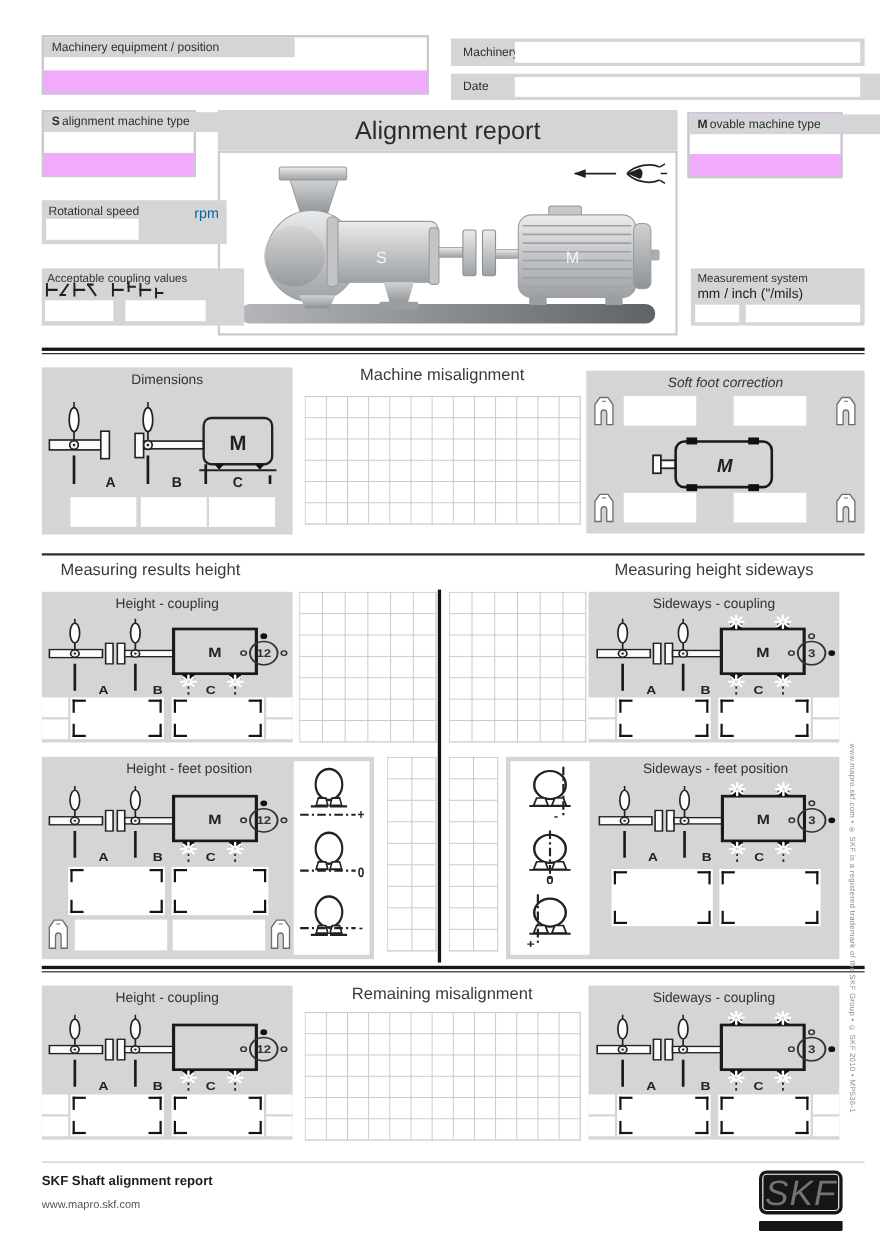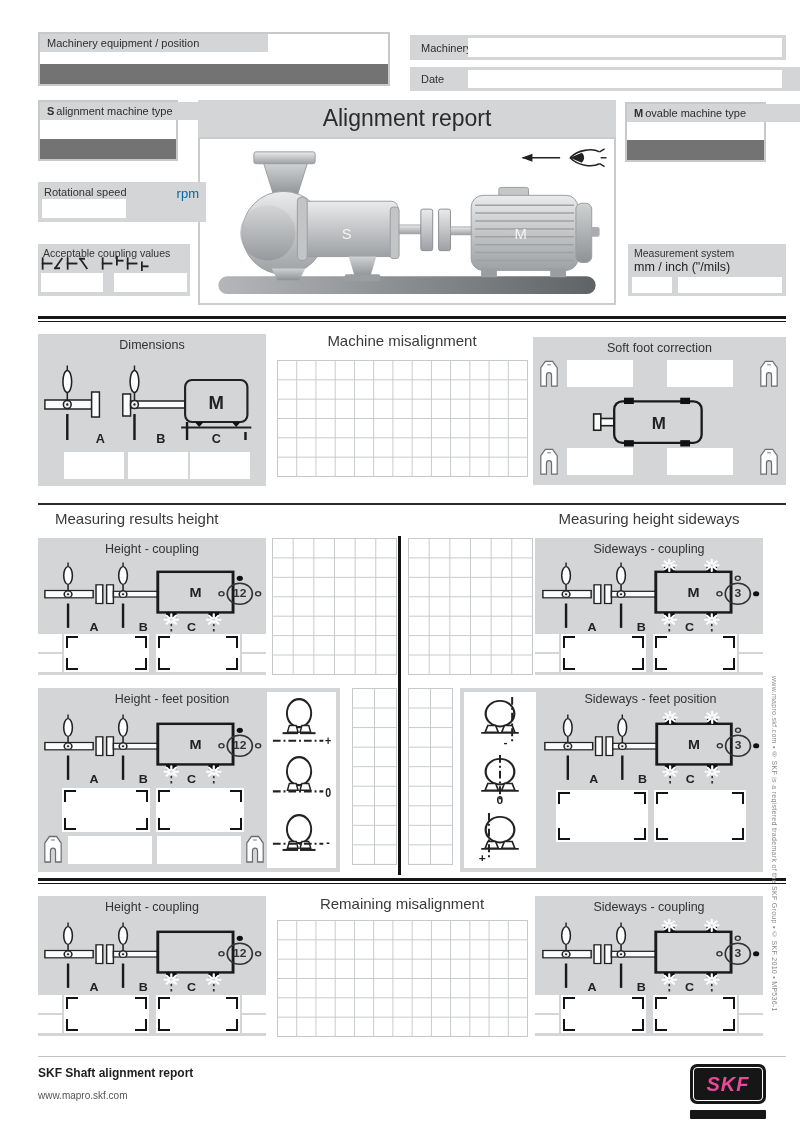--- a/index.html
+++ b/index.html
@@ -1,20 +1,20 @@
 <!DOCTYPE html>
 <html><head>
 <meta charset="utf-8">
 <style>
   html,body{margin:0;padding:0;background:#fff;}
   .page{position:relative;width:800px;height:1132px;background:#fff;overflow:hidden;
         font-family:"Liberation Sans","DejaVu Sans",sans-serif;color:#333;}
   .abs{position:absolute;}
   .panel{position:absolute;background:#d3d5d6;}
-  .lblbox{position:absolute;border:2px solid #c7c9cb;background:#737373;box-sizing:border-box;}
+  .lblbox{position:absolute;border:2px solid #c7c9cb;background:#f0abfc;box-sizing:border-box;}
   .lblbox .strip{background:#d3d5d6;height:18px;font-size:11px;color:#2e2e2e;padding:3px 0 0 7px;box-sizing:border-box;}
   .fieldrow{position:absolute;background:#d3d5d6;}
   .fieldrow .flabel{position:absolute;left:11px;top:0;bottom:0;display:flex;align-items:center;font-size:11px;color:#2e2e2e;}
   .wcell{position:absolute;background:#fff;}
   .bxtitle{position:absolute;top:4px;left:0;width:100%;text-align:center;font-size:12.5px;color:#333;}
   .sechead{position:absolute;font-size:15px;color:#3a3a3a;}
   .grid{position:absolute;background-color:#fff;--gl:#c6c9cb;border-right:1px solid var(--gl);border-bottom:1px solid var(--gl);
         background-image:linear-gradient(to right,var(--gl) 1px,transparent 1px),linear-gradient(to bottom,var(--gl) 1px,transparent 1px);}
   .dbl{position:absolute;left:38px;width:748px;height:2px;border-top:3.5px solid #161616;border-bottom:1.5px solid #161616;}
   .sgl{position:absolute;left:38px;width:748px;height:0;border-top:2.5px solid #2a2a2a;}
@@ -31,21 +31,21 @@
   .ck.bl{left:2px;bottom:2px;border-left-width:2.5px;border-bottom-width:2.5px;}
   .ck.br{right:2px;bottom:2px;border-right-width:2.5px;border-bottom-width:2.5px;}
   .schem,.diag,.shim,.cg{position:absolute;}
   .schem svg,.diag svg,.shim svg,.cg svg{display:block;}
   .diagpanel{position:absolute;background:#fff;}
   .sidenote{position:absolute;left:771px;top:676px;height:396px;writing-mode:vertical-rl;
             font-size:7px;color:#8a8a8a;letter-spacing:.3px;overflow:hidden;white-space:nowrap;}
   .logo{position:absolute;background:#161616;border-radius:7px;}
   .logo .keyline{position:absolute;inset:3px;border:1.5px solid #fff;border-radius:4px;}
   .logo .ltxt{position:absolute;inset:0;display:flex;align-items:center;justify-content:center;
-              color:#ec4899;font-weight:bold;font-style:italic;font-size:20px;letter-spacing:1px;}
+              color:#737373;font-weight:normal;font-style:italic;font-size:32px;letter-spacing:1px;}
   .logobar{position:absolute;background:#161616;border-radius:1px;}
 </style>
 </head>
 <body>
 
 <div class="page">
 
   <div class="lblbox" style="left:38px;top:32px;width:352px;height:54px;">
     <div class="strip">Machinery equipment / position</div>
     <div style="height:30px;background:#fff;"></div>
@@ -140,21 +140,21 @@
 </svg></div>
     </div>
   </div>
 
   <div class="panel" style="left:38px;top:182px;width:168px;height:40px;">
     <div class="abs" style="left:6px;top:4px;font-size:11px;">Rotational speed</div>
     <div class="wcell" style="left:4px;top:17px;width:84px;height:19px;"></div>
     <div class="abs" style="right:7px;top:4px;font-size:13px;color:#0369a1;">rpm</div>
   </div>
 
-  <div class="panel" style="left:38px;top:244px;width:152px;height:52px;">
+  <div class="panel" style="left:38px;top:244px;width:184px;height:52px;">
     <div class="abs" style="left:5px;top:3px;font-size:10.5px;">Acceptable coupling values</div>
     <span class="cg" style="left:2px;top:11px;width:24px;height:17px;">
         <svg viewBox="0 0 27 18" width="100%" height="100%" preserveAspectRatio="none">
           <line x1="3" y1="3.5" x2="3" y2="14.5" stroke="#222" stroke-width="2" stroke-linecap="square"></line>
           <line x1="3" y1="9" x2="13" y2="9" stroke="#222" stroke-width="2" stroke-linecap="square"></line>
           <line x1="17" y1="14" x2="24.5" y2="4" stroke="#222" stroke-width="2" stroke-linecap="square"></line>
           <line x1="17" y1="14" x2="21.5" y2="14" stroke="#222" stroke-width="2" stroke-linecap="square"></line>
         </svg>
       </span>
     <span class="cg" style="left:27px;top:11px;width:24px;height:17px;">
@@ -225,21 +225,21 @@
           <text x="180" y="87" text-anchor="middle" font-size="13" font-weight="bold" fill="#222">C</text>
         </svg></div>
     <div class="wcell" style="left:26px;top:118px;width:60px;height:27px;"></div>
     <div class="wcell" style="left:90px;top:118px;width:60px;height:27px;"></div>
     <div class="wcell" style="left:152px;top:118px;width:60px;height:27px;"></div>
   </div>
 
   <div class="sechead" style="left:277px;top:332px;width:250px;text-align:center;">Machine misalignment</div>
   <div class="grid" style="left:277px;top:360px;width:250px;height:116px;background-size:19.24px 19.34px;"></div>
 
-  <div class="panel" style="left:533px;top:337px;width:253px;height:148px;">
+  <div class="panel" style="left:533px;top:337px;width:253px;height:148px;font-style:italic;">
     <div class="bxtitle">Soft foot correction</div>
     <span class="shim" style="left:6px;top:22px;width:20px;height:29px;">
         <svg viewBox="0 0 22 30" width="100%" height="100%" preserveAspectRatio="none">
   <path d="M2,9 L7,2.5 H15 L20,9 V28 H13.8 V17 a2.8,2.8 0 0 0 -5.6,0 V28 H2 Z" fill="#fff" stroke="#6a6d70" stroke-width="1.3"></path>
   <line x1="9" y1="6" x2="13" y2="6" stroke="#6a6d70" stroke-width="1"></line>
         </svg>
       </span>
     <div class="wcell" style="left:34px;top:23px;width:66px;height:27px;"></div>
     <div class="wcell" style="left:134px;top:23px;width:66px;height:27px;"></div>
     <span class="shim" style="left:226px;top:22px;width:20px;height:29px;">

